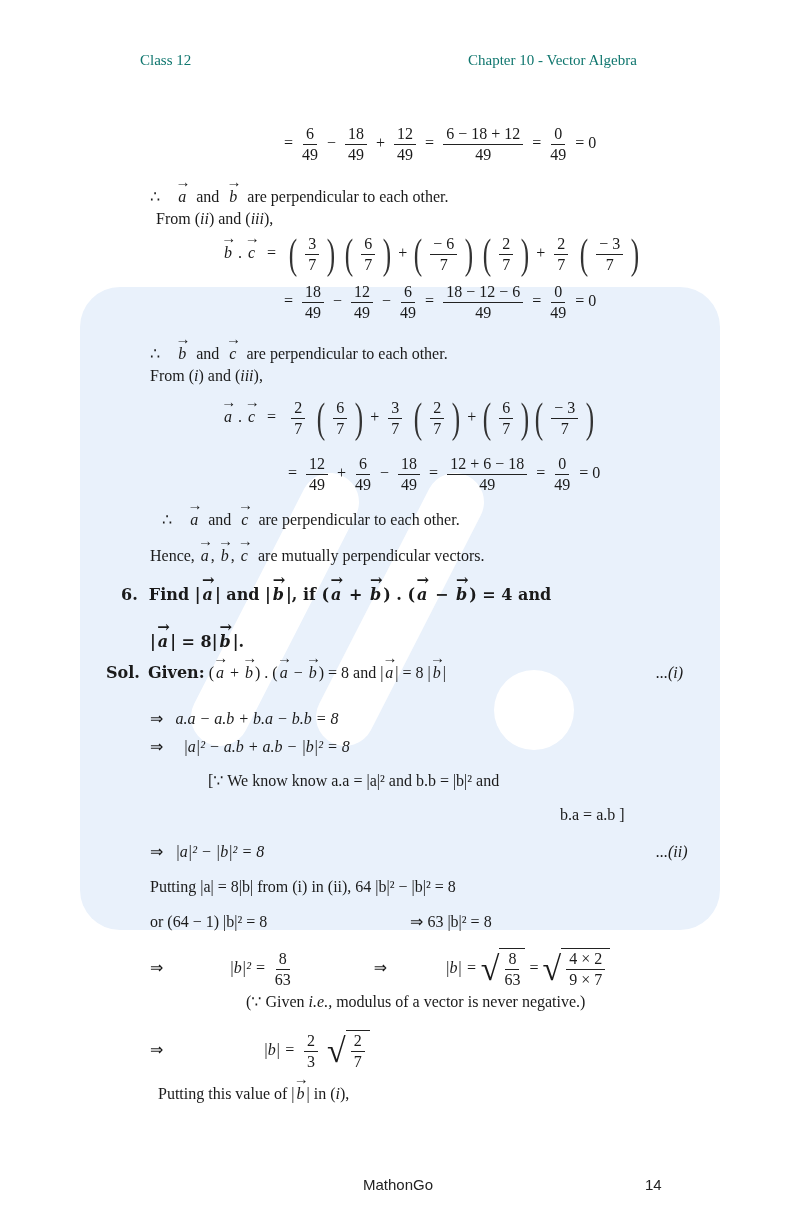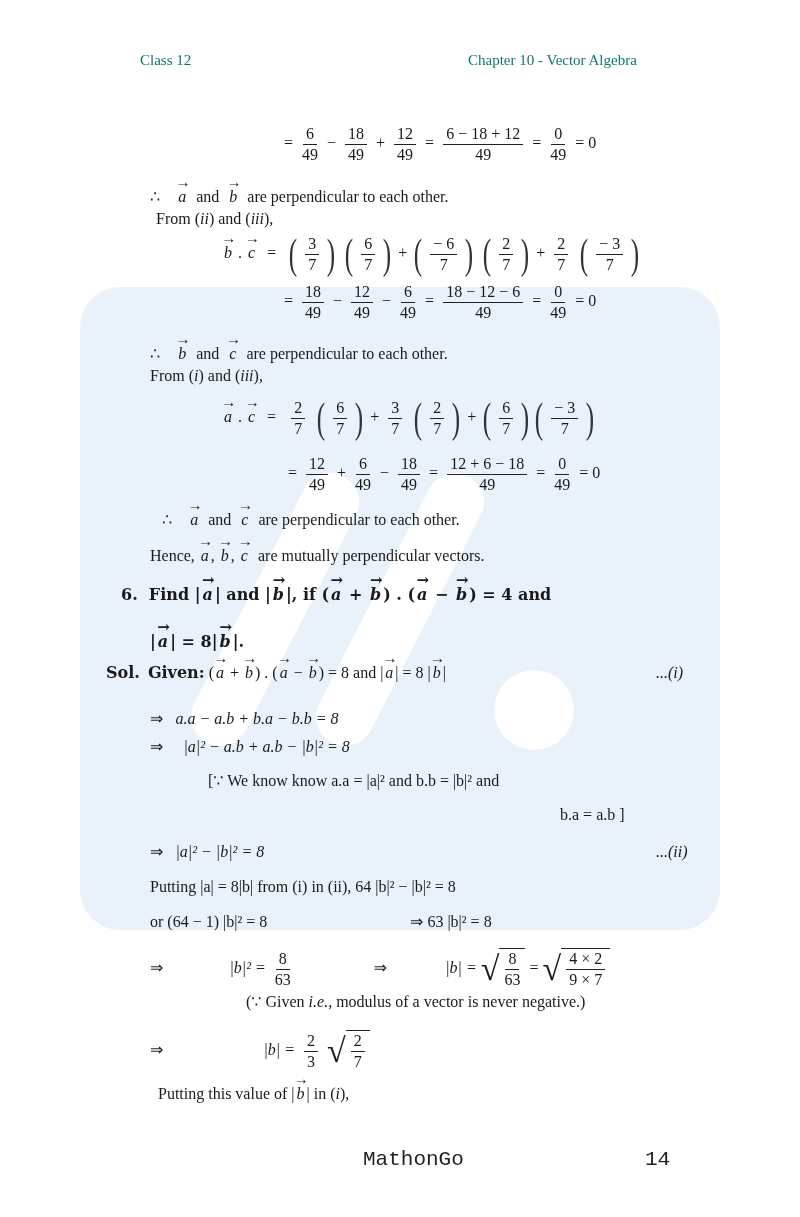--- a/index.html
+++ b/index.html
@@ -18,21 +18,21 @@
   .frac { display:inline-flex; flex-direction:column; align-items:center; vertical-align:middle;
           margin:0 5px; line-height:20px; }
   .frac .num { border-bottom:1px solid #222; padding:0 3px; }
   .paren { display:inline-flex; align-items:center; vertical-align:middle; }
   .paren .bk { font-size:42px; font-weight:100; transform:scaleX(0.6); line-height:44px; color:#333; }
   .op { margin:0 6px; }
   .it { font-style:italic; }
   .sqrt { display:inline-flex; align-items:center; vertical-align:middle; }
   .sqrt .rad { font-size:34px; line-height:40px; }
   .sqrt .under { border-top:1px solid #222; }
-  .footer { position:absolute; font-family:Liberation Mono, monospace; font-size:21px; color:#222; }
+  .footer { position:absolute; font-family:Liberation Sans, sans-serif; font-size:15px; color:#222;margin-top:28px; }
 </style>
 </head>
 <body>
 
 <div class="hdr" style="left:140px;top:52px;">Class 12</div>
 <div class="hdr" style="left:468px;top:52px;">Chapter 10 - Vector Algebra</div>
 
 <div class="watermark">
   <svg class="wm-svg" width="640" height="643">
     <line x1="140" y1="430" x2="250" y2="215" stroke="#ffffff" stroke-width="58" stroke-linecap="round"></line>

